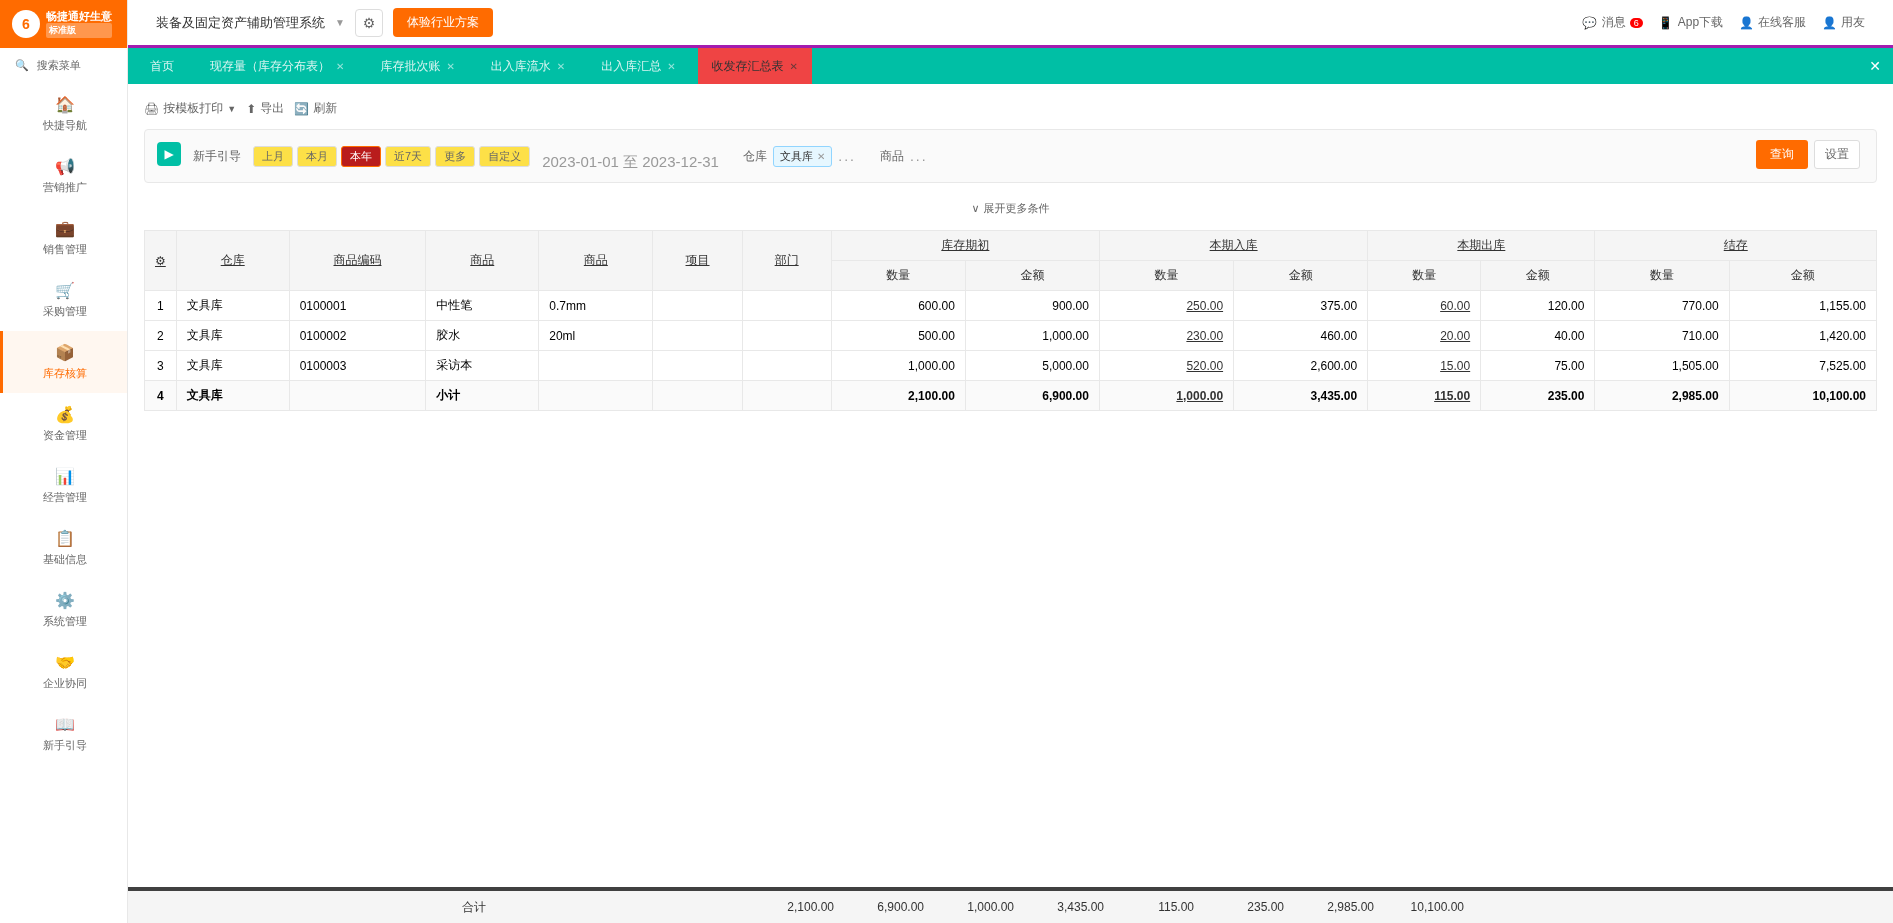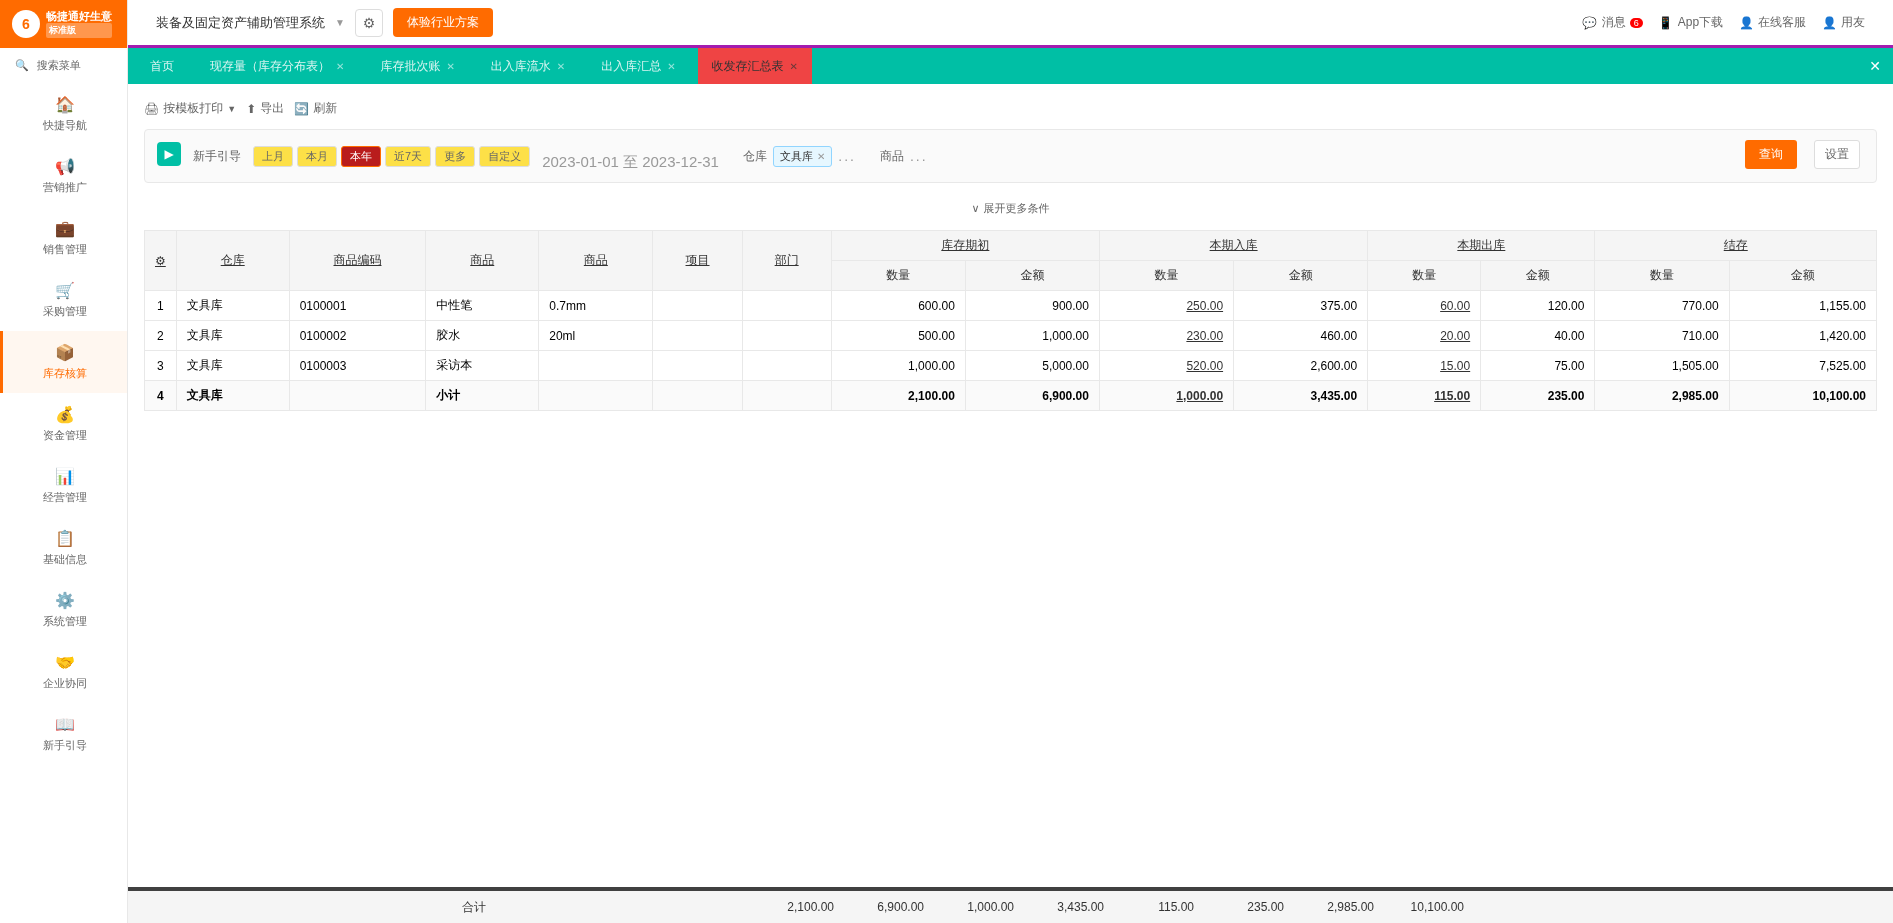--- a/index.html
+++ b/index.html
@@ -65,21 +65,21 @@
     .filter-label { color: #666; font-size: 12px; white-space: nowrap; }
     .filter-date-btns { display: flex; align-items: center; gap: 4px; }
     .filter-date-btn { padding: 2px 8px; border: 1px solid #ddd; border-radius: 3px; cursor: pointer; color: #666; font-size: 11px; background: #fde047; }
     .filter-date-btn.active { background: #b91c1c; color: #fff; border-color: #ff6b00; }
     .filter-date-range { color: #999; font-size: 15px; margin-top: 13px; }
     .filter-warehouse { display: flex; align-items: center; gap: 6px; margin-left: 12px; }
     .filter-tag { display: flex; align-items: center; gap: 4px; background: #e6f7ff; border: 1px solid #91d5ff; border-radius: 3px; padding: 2px 6px; font-size: 11px; color: #333; }
     .filter-tag-close { cursor: pointer; color: #999; font-size: 10px; }
     .filter-goods { display: flex; align-items: center; gap: 6px; margin-left: 12px; }
     .filter-dots { color: #999; font-size: 14px; cursor: pointer; letter-spacing: 2px; }
-    .filter-actions { display: flex; gap: 17px; position: absolute; right: 16px; top: 10px; }
+    .filter-actions { display: flex; gap: 6px; position: absolute; right: 16px; top: 10px; }
     .btn-query { background: #ff6b00; color: #fff; border: none; padding: 5px 14px; border-radius: 3px; cursor: pointer; font-size: 12px; }
     .btn-set { background: #fff; color: #666; border: 1px solid #ddd; padding: 5px 10px; border-radius: 3px; cursor: pointer; font-size: 12px; }
 
     
     .expand-conditions { display: flex; justify-content: center; padding: 6px 0; margin-bottom: 8px; }
     .expand-btn { display: flex; align-items: center; gap: 4px; color: #666; font-size: 11px; cursor: pointer; }
 
     
     .data-table { width: 100%; border-collapse: collapse; font-size: 12px; }
     .data-table th, .data-table td { border: 1px solid #e8e8e8; padding: 6px 10px; text-align: right; white-space: nowrap; }

